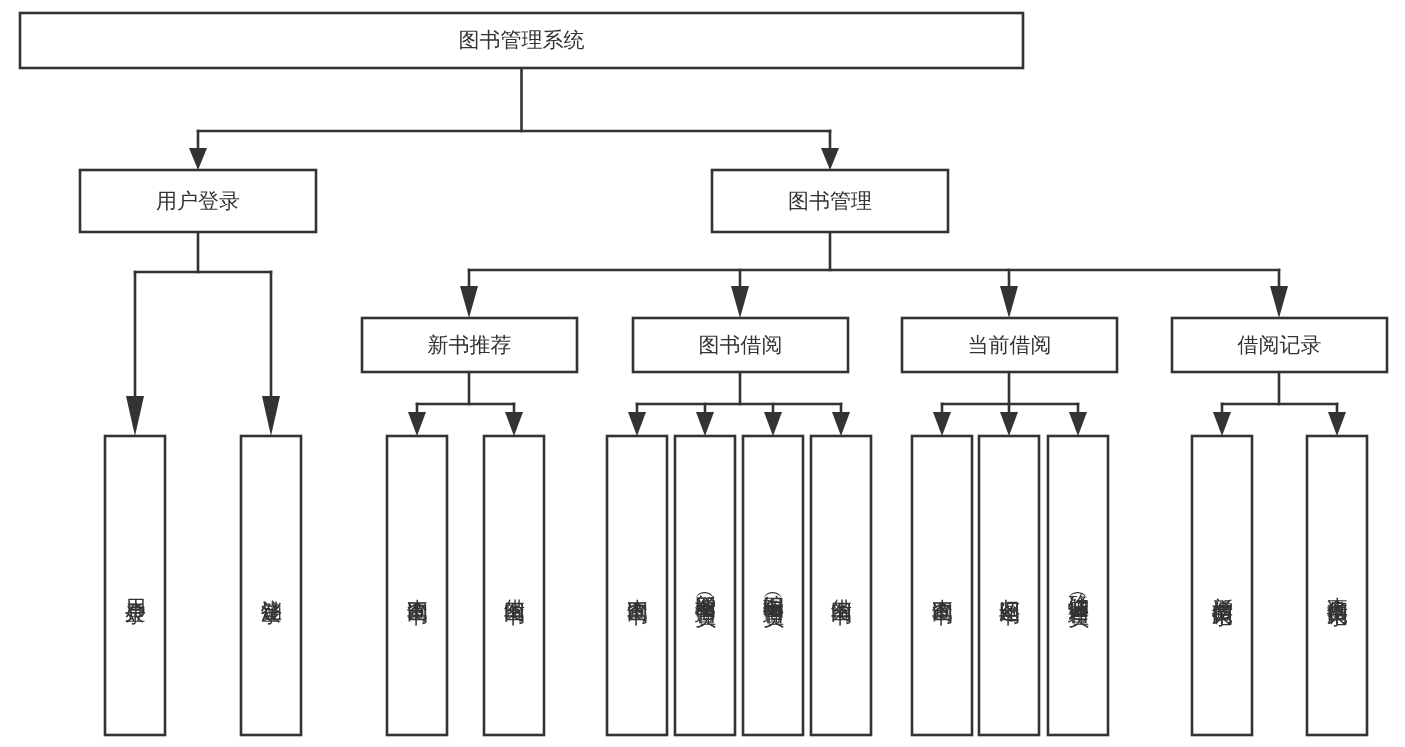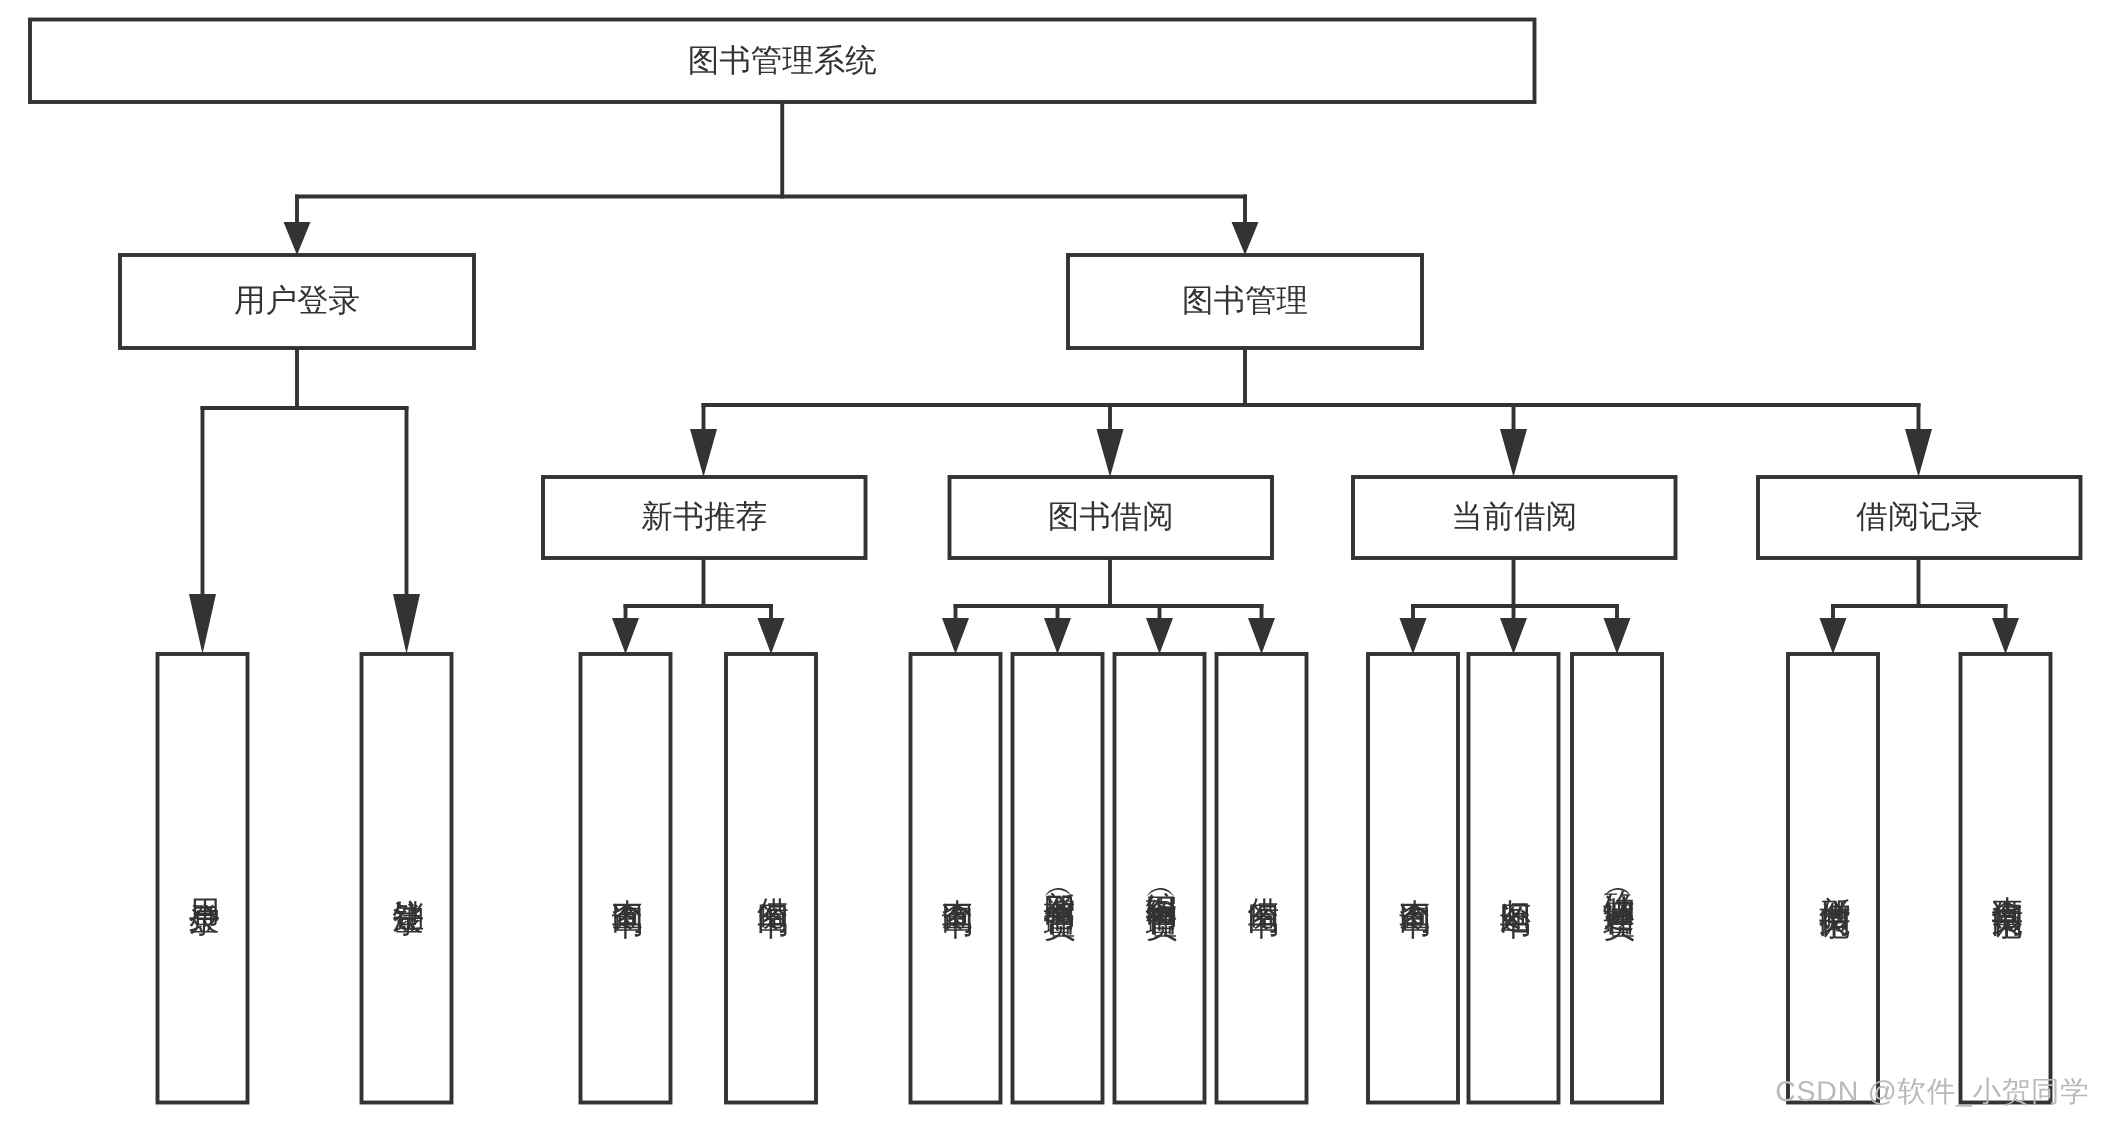--- a/index.html
+++ b/index.html
@@ -235,15 +235,14 @@
     <span class="leaf-label">确认归还（管理员）</span>
   </div>
 
   <div class="leaf-label-wrap" style="left:1192px; top:436px; width:60px; height:299px;">
     <span class="leaf-label">新增借阅记录</span>
   </div>
   <div class="leaf-label-wrap" style="left:1307px; top:436px; width:60px; height:299px;">
     <span class="leaf-label">查询借阅记录</span>
   </div>
 
-  <div class="watermark">CSDN @软件_小贺同学</div>
 
 </div>
 
 </body></html>

